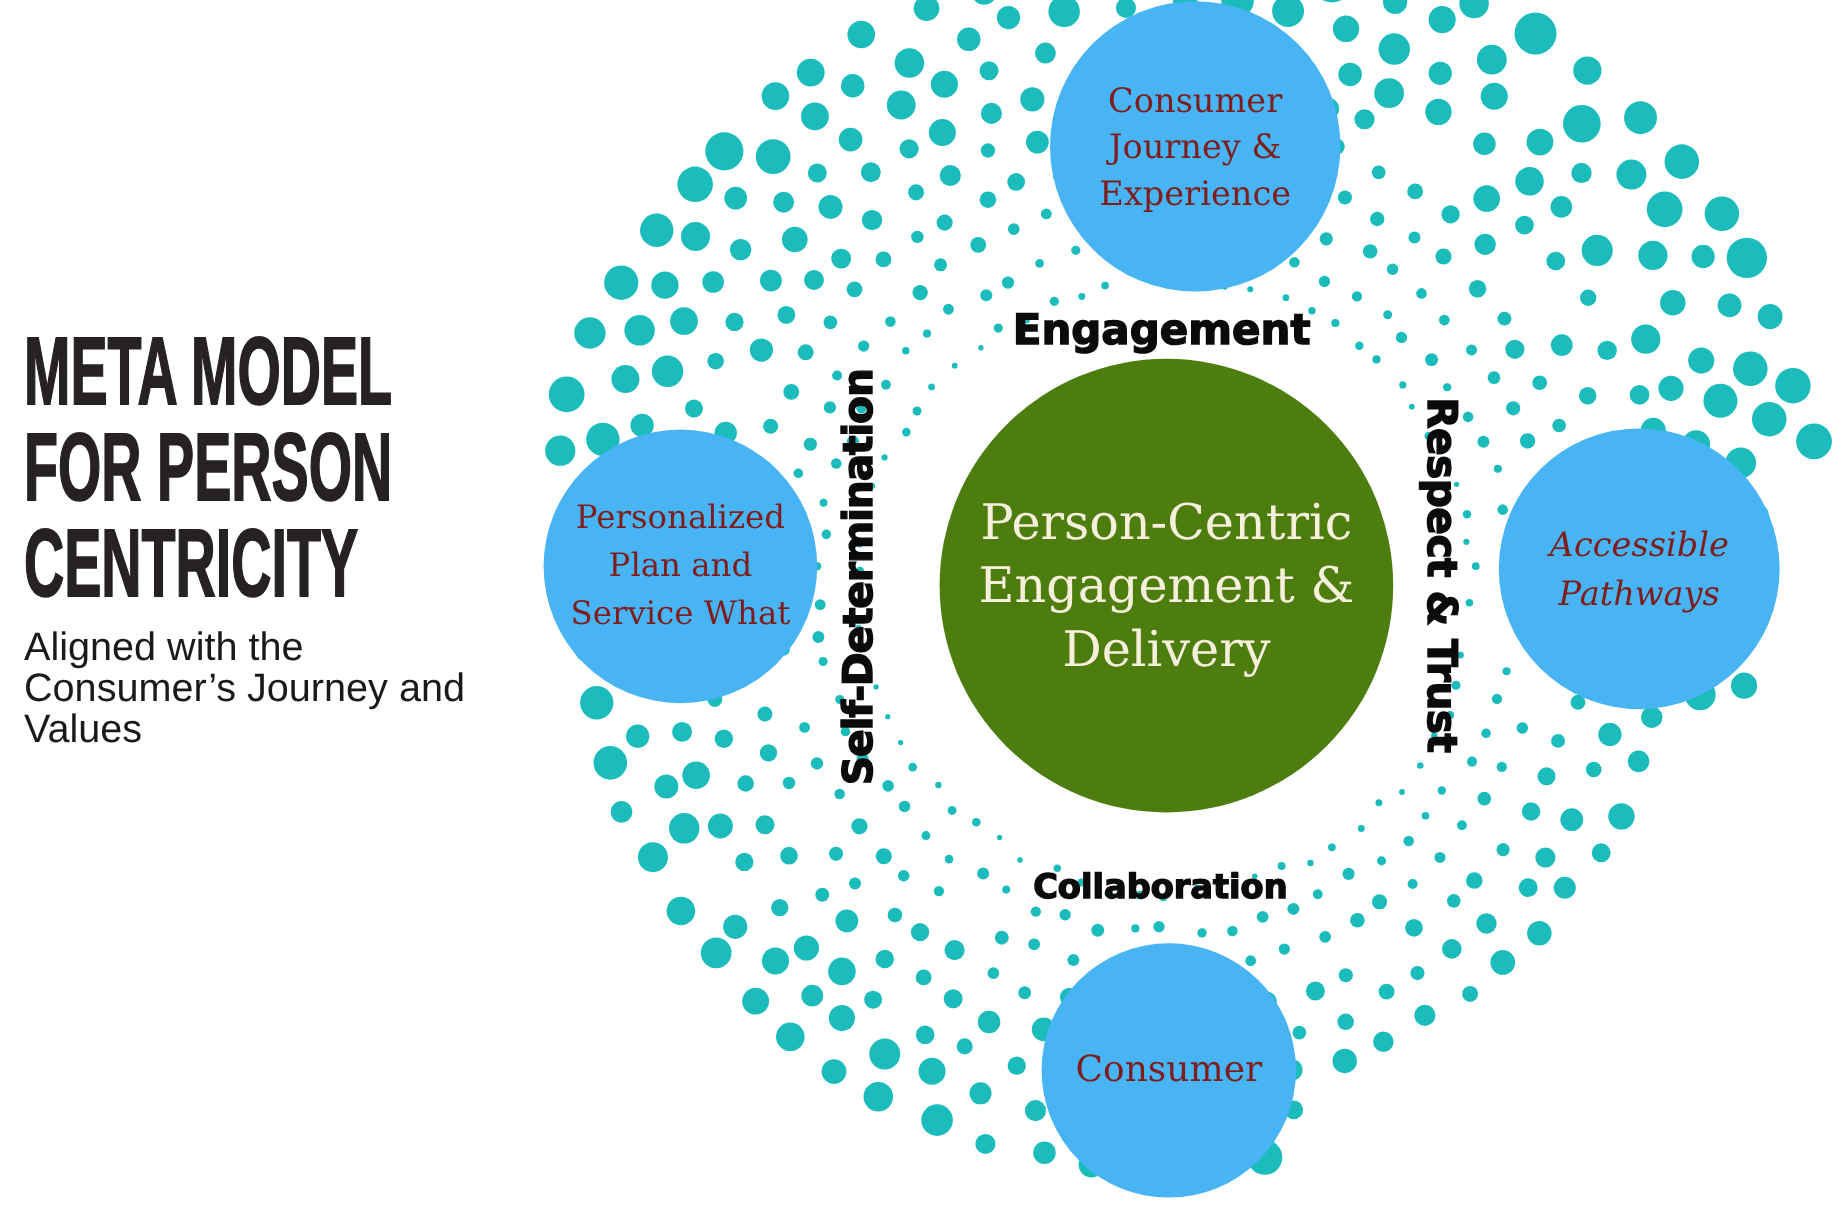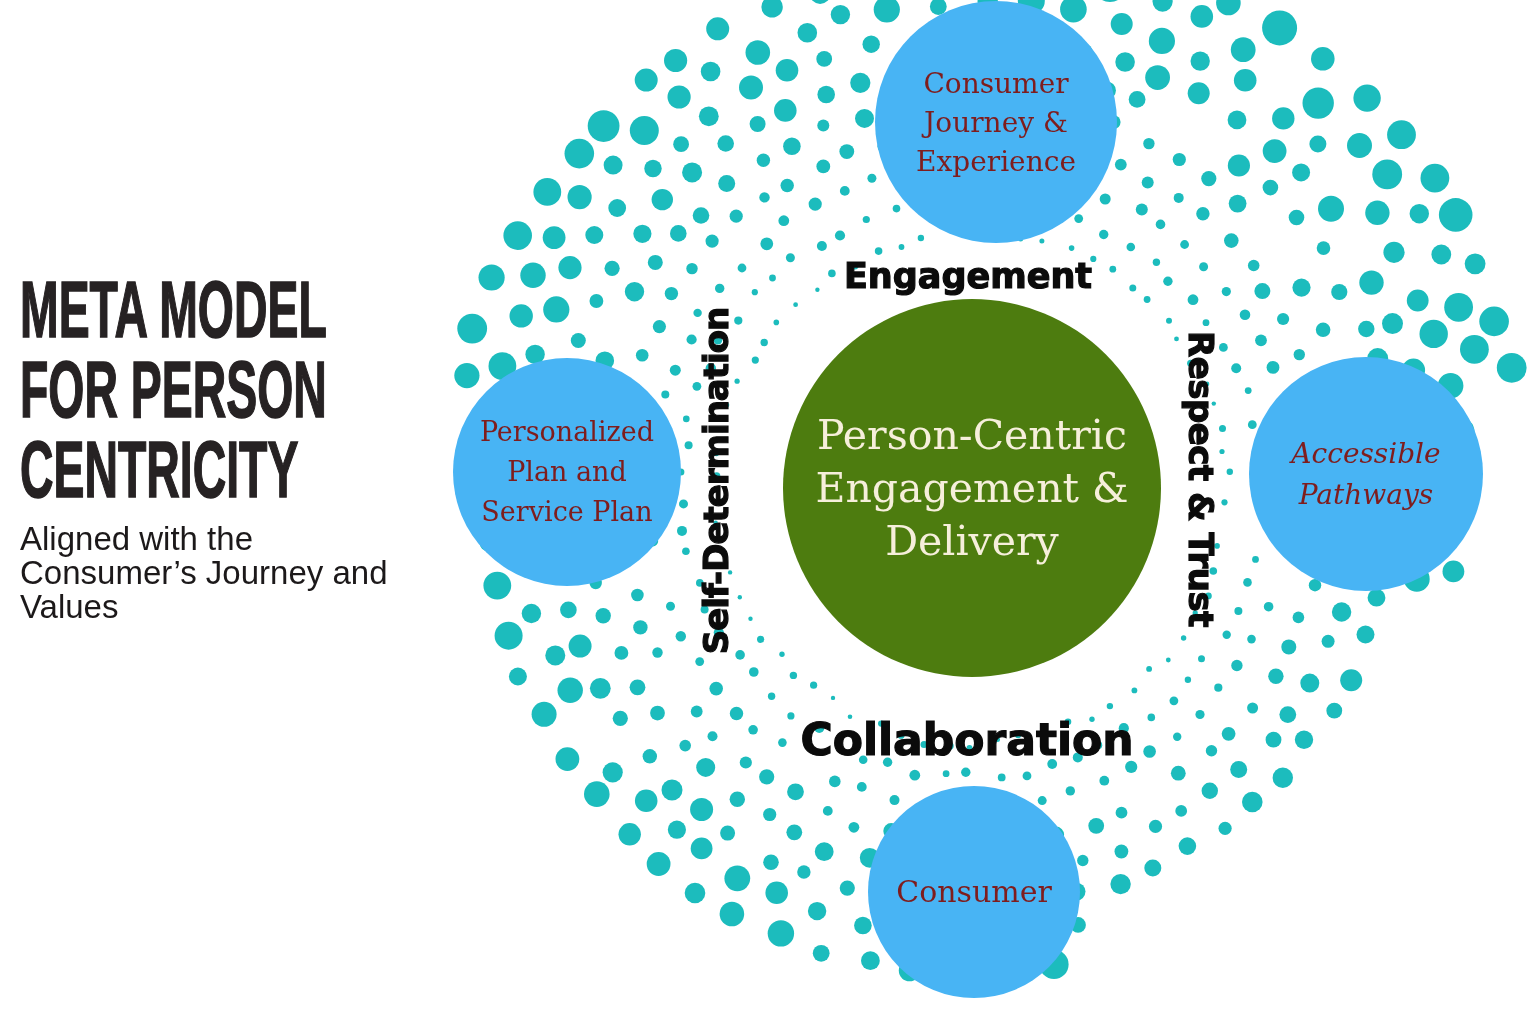--- a/index.html
+++ b/index.html
@@ -56,21 +56,21 @@
   
   .vlabel{
     position:absolute;z-index:2;
     font-family:"DejaVu Sans",sans-serif;
     font-weight:700;
     color:#0b0b0b;
     -webkit-text-stroke:1.2px #0b0b0b;
     white-space:nowrap;
   }
   .vlabel-top{left:968px;top:276px;font-size:35px;transform:translate(-50%,-50%);}
-  .vlabel-bottom{left:967px;top:739px;font-size:44px;transform:translate(-50%,-50%);}
+  .vlabel-bottom{left:967px;top:739px;font-size:28px;transform:translate(-50%,-50%);}
   .vlabel-left{left:716px;top:481px;font-size:34px;letter-spacing:-1px;transform:translate(-50%,-50%) rotate(-90deg);}
   .vlabel-right{left:1201px;top:479px;font-size:34px;letter-spacing:-0.5px;transform:translate(-50%,-50%) rotate(90deg);}
 </style>
 </head>
 <body>
 
 <div class="canvas">
 
   <svg class="dot-field" id="dot-field" width="1536" height="1024">
       <circle cx="1224.5" cy="502.3" r="3.1" fill="#1cbcbd"></circle>
@@ -614,21 +614,21 @@
       <span>Consumer</span>
       <span>Journey &amp;</span>
       <span>Experience</span>
     </div>
   </div>
 
   <div class="circle sat circle-left">
     <div class="ctext">
       <span>Personalized</span>
       <span>Plan and</span>
-      <span>Service Plan</span>
+      <span>Service What</span>
     </div>
   </div>
 
   <div class="circle sat circle-right">
     <div class="ctext">
       <span>Accessible</span>
       <span>Pathways</span>
     </div>
   </div>
 

